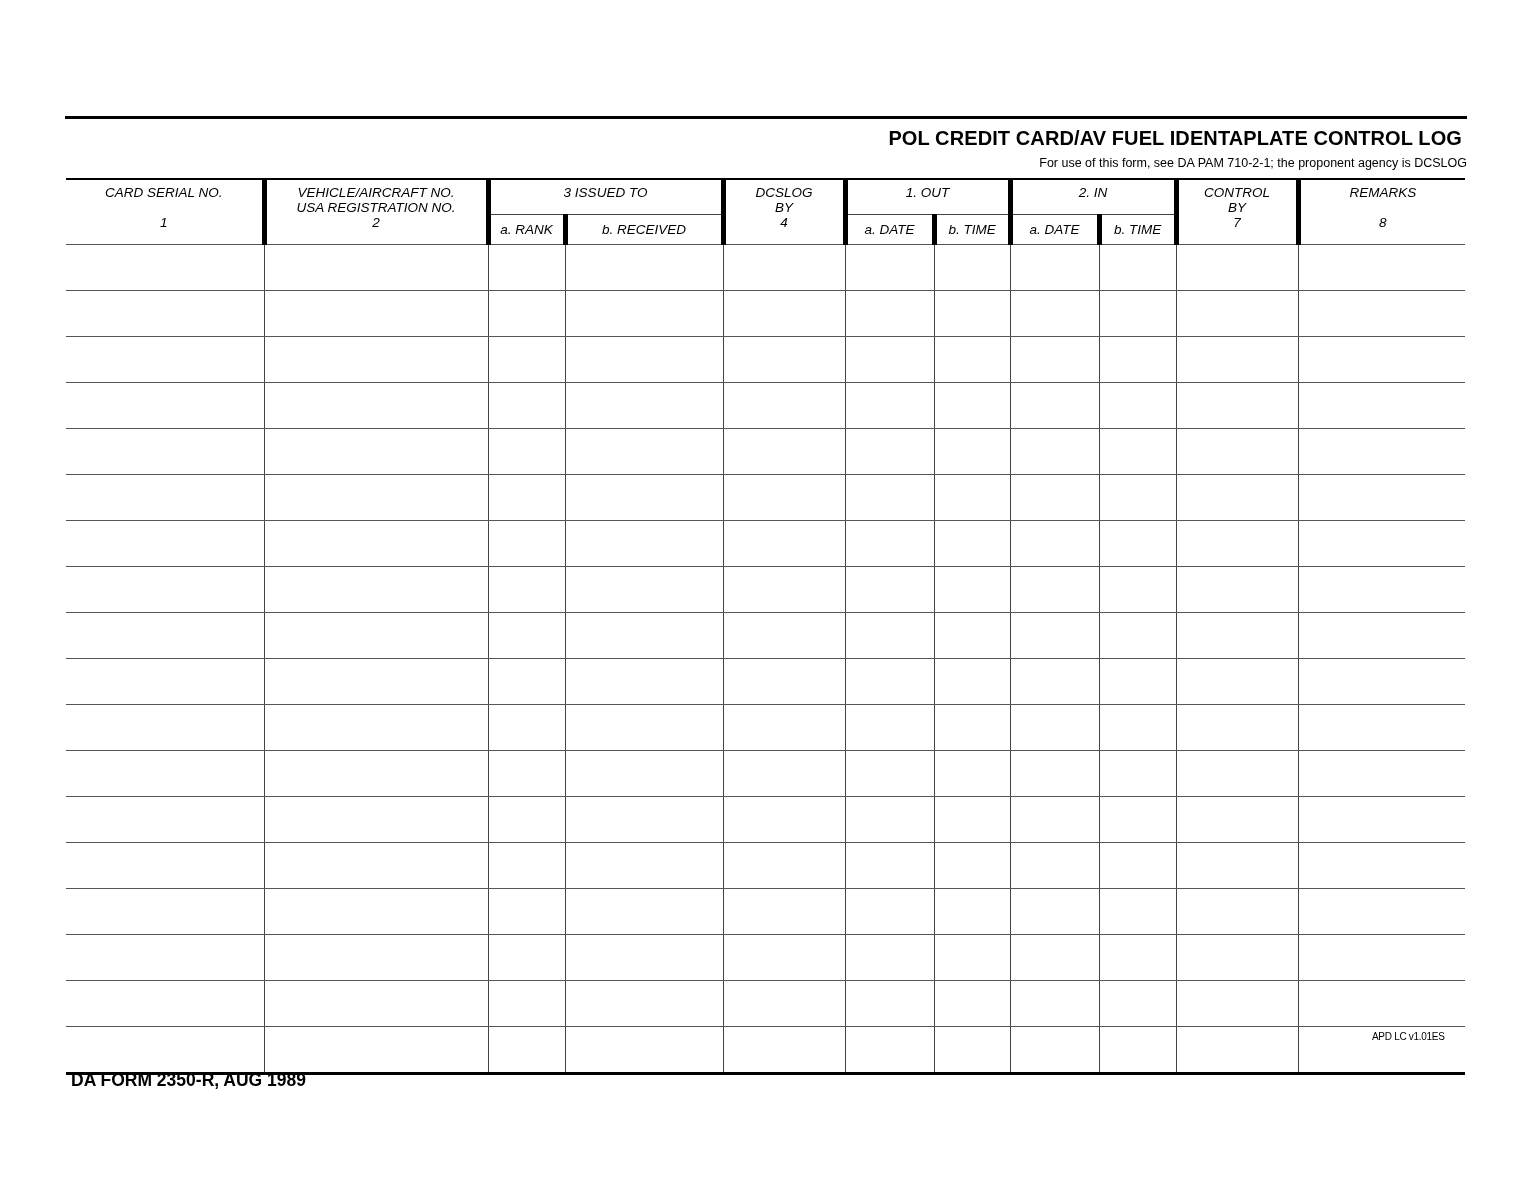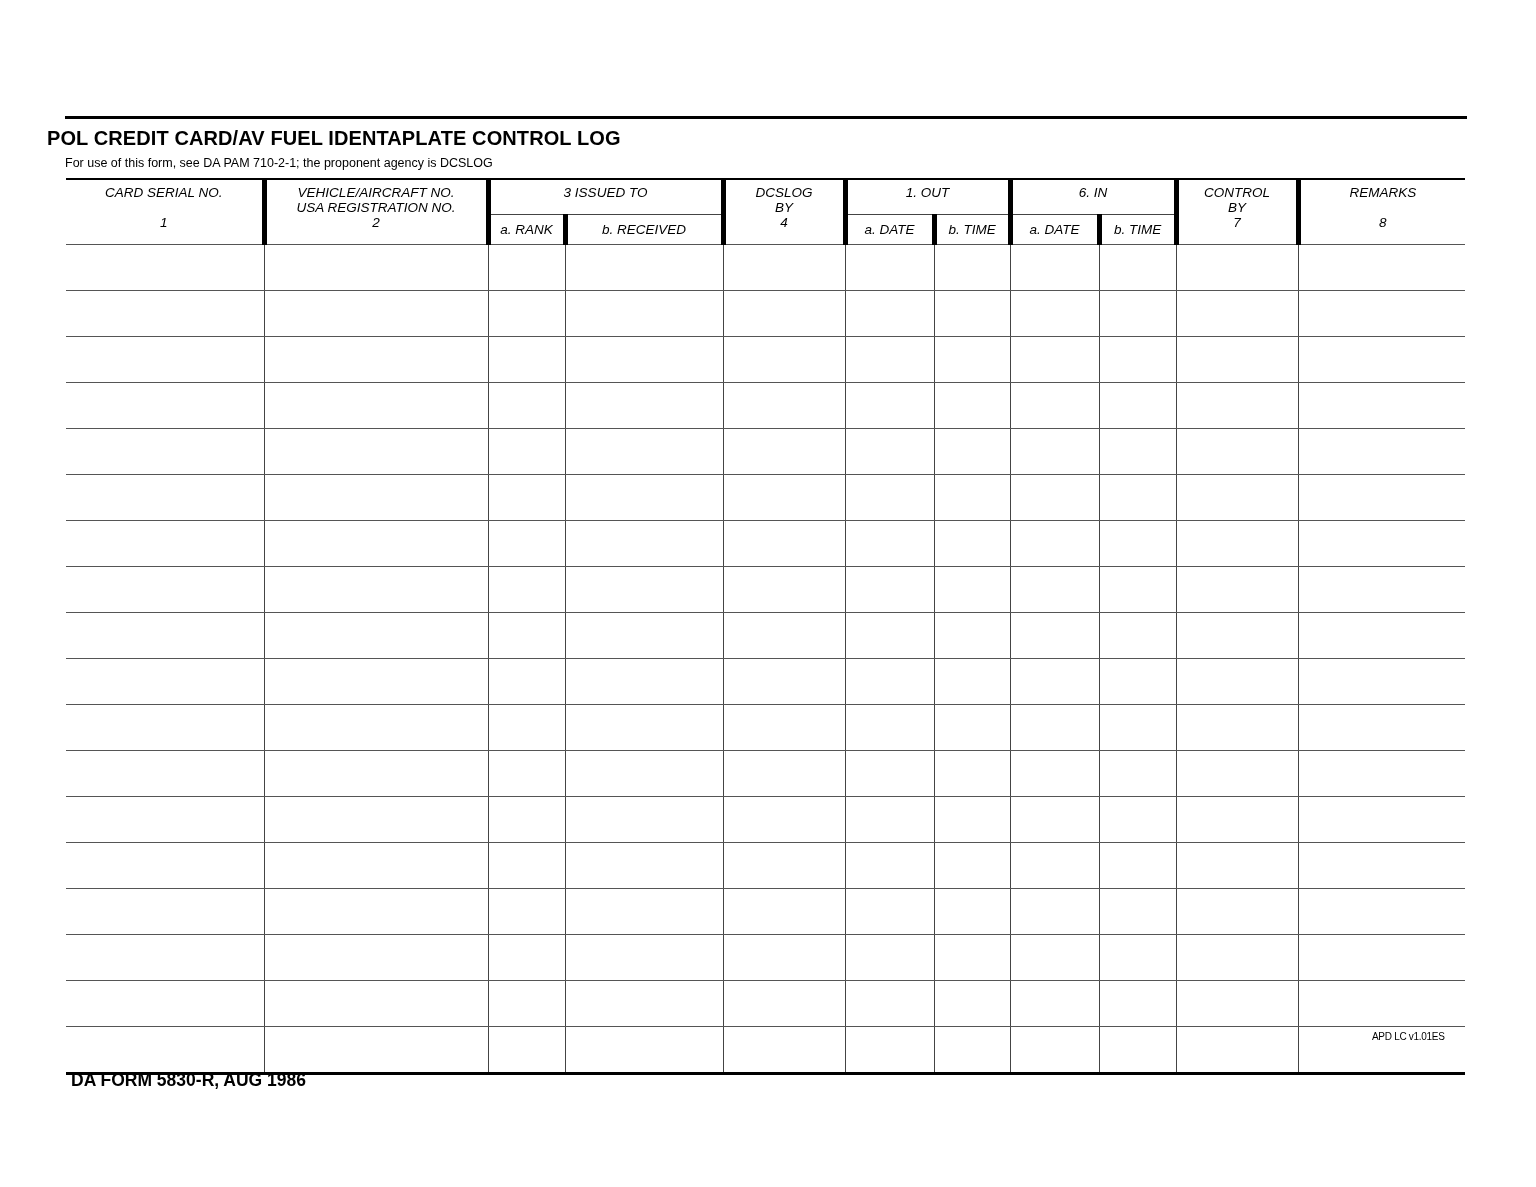--- a/index.html
+++ b/index.html
@@ -1,23 +1,23 @@
 <!DOCTYPE html>
 <html><head>
 <meta charset="utf-8">
 <style>
   html, body { margin: 0; padding: 0; background: #ffffff; }
   body { width: 1536px; height: 1187px; position: relative; overflow: hidden;
          font-family: "Liberation Sans", sans-serif; color: #000; }
   .page { position: absolute; left: 0; top: 0; width: 1536px; height: 1187px; }
 
   .top-rule { position: absolute; left: 65px; width: 1402px; top: 116px; height: 3px; background: #000; }
-  .title { position: absolute; left: 47px; width: 1402px; top: 127px; text-align: left;
+  .title { position: absolute; left: 60px; width: 1402px; top: 127px; text-align: right;
            font-weight: bold; font-size: 20px; letter-spacing: 0.1px; }
-  .subtitle { position: absolute; left: 65px; width: 1402px; top: 156px; text-align: left;
+  .subtitle { position: absolute; left: 65px; width: 1402px; top: 156px; text-align: right;
               font-size: 12.5px; }
 
   .grid { position: absolute; left: 66px; top: 178px; width: 1400px; }
   table.log { border-collapse: collapse; table-layout: fixed; width: 1399px; font-style: italic; }
   table.log th, table.log td { padding: 0; }
   table.log thead tr:first-child th { border-top: 2.5px solid #000; }
   table.log th { font-weight: normal; font-size: 13.5px; vertical-align: top; text-align: center;
                  border-left: 5px solid #000000; border-right: 1px solid #444; line-height: 15px; }
   table.log th.first { border-left: none; }
   table.log th.last { border-right: none; }
@@ -72,21 +72,21 @@
             <span class="num">USA REGISTRATION NO.</span>
             <span class="num">2</span>
           </th>
           <th class="group" colspan="2">3  ISSUED TO</th>
           <th class="tall" rowspan="2">
             <span class="num">DCSLOG</span>
             <span class="num">BY</span>
             <span class="num">4</span>
           </th>
           <th class="group" colspan="2">1.  OUT</th>
-          <th class="group" colspan="2">6.  IN</th>
+          <th class="group" colspan="2">2.  IN</th>
           <th class="tall" rowspan="2">
             <span class="num">CONTROL</span>
             <span class="num">BY</span>
             <span class="num">7</span>
           </th>
           <th class="tall last" rowspan="2">
             <span>REMARKS</span>
             <span class="gap"></span>
             <span class="num">8</span>
           </th>
@@ -332,15 +332,15 @@
             <td></td>
             <td></td>
             <td></td>
             <td></td>
             <td class="last"></td>
           </tr>
         </tbody>
     </table>
   </div>
 
-  <div class="form-id">DA FORM 5830-R, AUG 1986</div>
+  <div class="form-id">DA FORM 2350-R, AUG 1989</div>
   <div class="version">APD LC v1.01ES</div>
 </div>
 
 </body></html>

